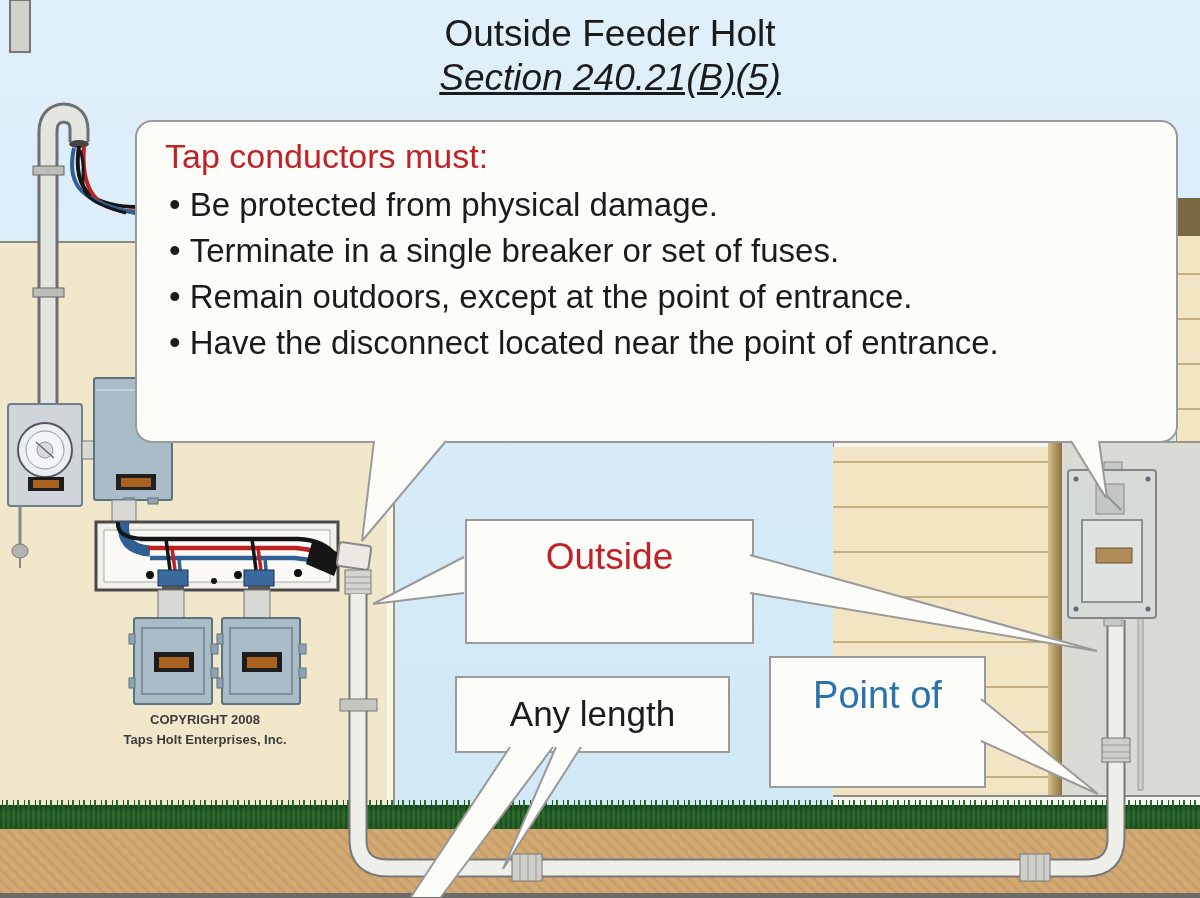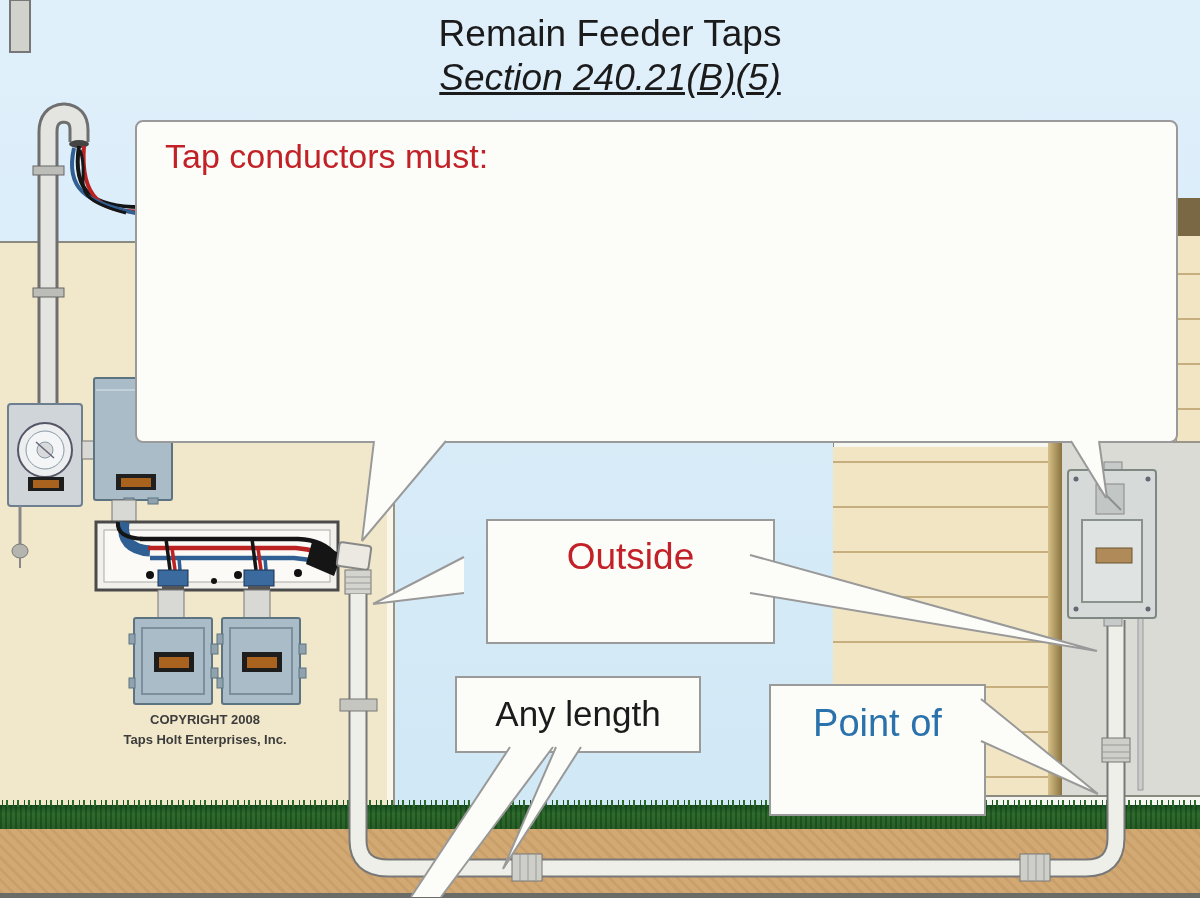--- a/index.html
+++ b/index.html
@@ -47,35 +47,35 @@
   
   .svg-equip{left:0;top:0;z-index:1;}
   .svg-tails{left:0;top:0;z-index:3;pointer-events:none;}
 
   
   .title{left:250px;top:12px;width:720px;text-align:center;color:#1b1b1b;
          font-size:37px;line-height:44px;z-index:2;}
   .title .sec{font-style:italic;text-decoration:underline;}
 
   .callout{left:135px;top:120px;width:1043px;height:323px;box-sizing:border-box;
-           background:#fcfcf9;border:2px solid #9a9a9a;border-radius:8px;
+           background:#fcfcf9;border:2px solid #9a9a9a;border-radius:17px;
            padding:10px 18px 0 28px;z-index:2;}
   .callout h2{margin:2px 0 4px 0;font-size:34px;line-height:44px;font-weight:normal;color:#c22127;}
   .callout ul{margin:0;padding:0 0 0 4px;list-style:none;}
   .callout li{font-size:33px;line-height:46px;color:#1b1b1b;max-width:870px;
               padding-left:26px;text-indent:-26px;}
   .callout li::before{content:"\2022\00a0";}
 
   .label-box{box-sizing:border-box;background:#fcfcf9;border:2px solid #9a9a9a;
              text-align:center;z-index:2;}
-  .lbl-oft{left:486px;top:519px;width:289px;height:125px;color:#c22127;
+  .lbl-oft{left:465px;top:519px;width:289px;height:125px;color:#c22127;
            font-size:37px;line-height:45px;padding-top:13px;}
-  .lbl-any{left:455px;top:676px;width:246px;height:77px;color:#1b1b1b;
+  .lbl-any{left:455px;top:676px;width:275px;height:77px;color:#1b1b1b;
            font-size:35px;line-height:71px;}
-  .lbl-poe{left:769px;top:684px;width:217px;height:132px;color:#2a72ac;
+  .lbl-poe{left:769px;top:656px;width:217px;height:132px;color:#2a72ac;
            font-size:38px;line-height:47px;padding-top:14px;}
 
   .copyright{left:55px;top:710px;width:300px;text-align:center;color:#3c3c3c;
              font-size:13px;line-height:20px;font-weight:bold;z-index:2;}
 </style>
 </head>
 <body>
 
 <div class="scene">
 
@@ -231,26 +231,32 @@
       <circle cx="1076" cy="609" r="2.5" fill="#667"></circle>
       <circle cx="1148" cy="609" r="2.5" fill="#667"></circle>
       <rect x="1096" y="484" width="28" height="30" fill="#c2c6c4" stroke="#888"></rect>
       <line x1="1099" y1="488" x2="1121" y2="510" stroke="#8a928e" stroke-width="2"></line>
       <rect x="1082" y="520" width="60" height="82" fill="#dfe3e1" stroke="#8a928e" stroke-width="2"></rect>
       <rect x="1096" y="548" width="36" height="15" fill="#b08a58" stroke="#6b5532"></rect>
     </g>
   </svg>
 
   <div class="abs title">
-    <div>Remain Feeder Taps</div>
+    <div>Outside Feeder Holt</div>
     <div class="sec">Section 240.21(B)(5)</div>
   </div>
 
   <div class="abs callout">
     <h2>Tap conductors must:</h2>
+    <ul>
+      <li>Be protected from physical damage.</li>
+      <li>Terminate in a single breaker or set of fuses.</li>
+      <li>Remain outdoors, except at the point of entrance.</li>
+      <li>Have the disconnect located near the point of entrance.</li>
+    </ul>
   </div>
 
   <div class="abs label-box lbl-oft">
     <div>Outside</div>
   </div>
   <div class="abs label-box lbl-any">
     <span>Any length</span>
   </div>
   <div class="abs label-box lbl-poe">
     <div>Point of</div>

